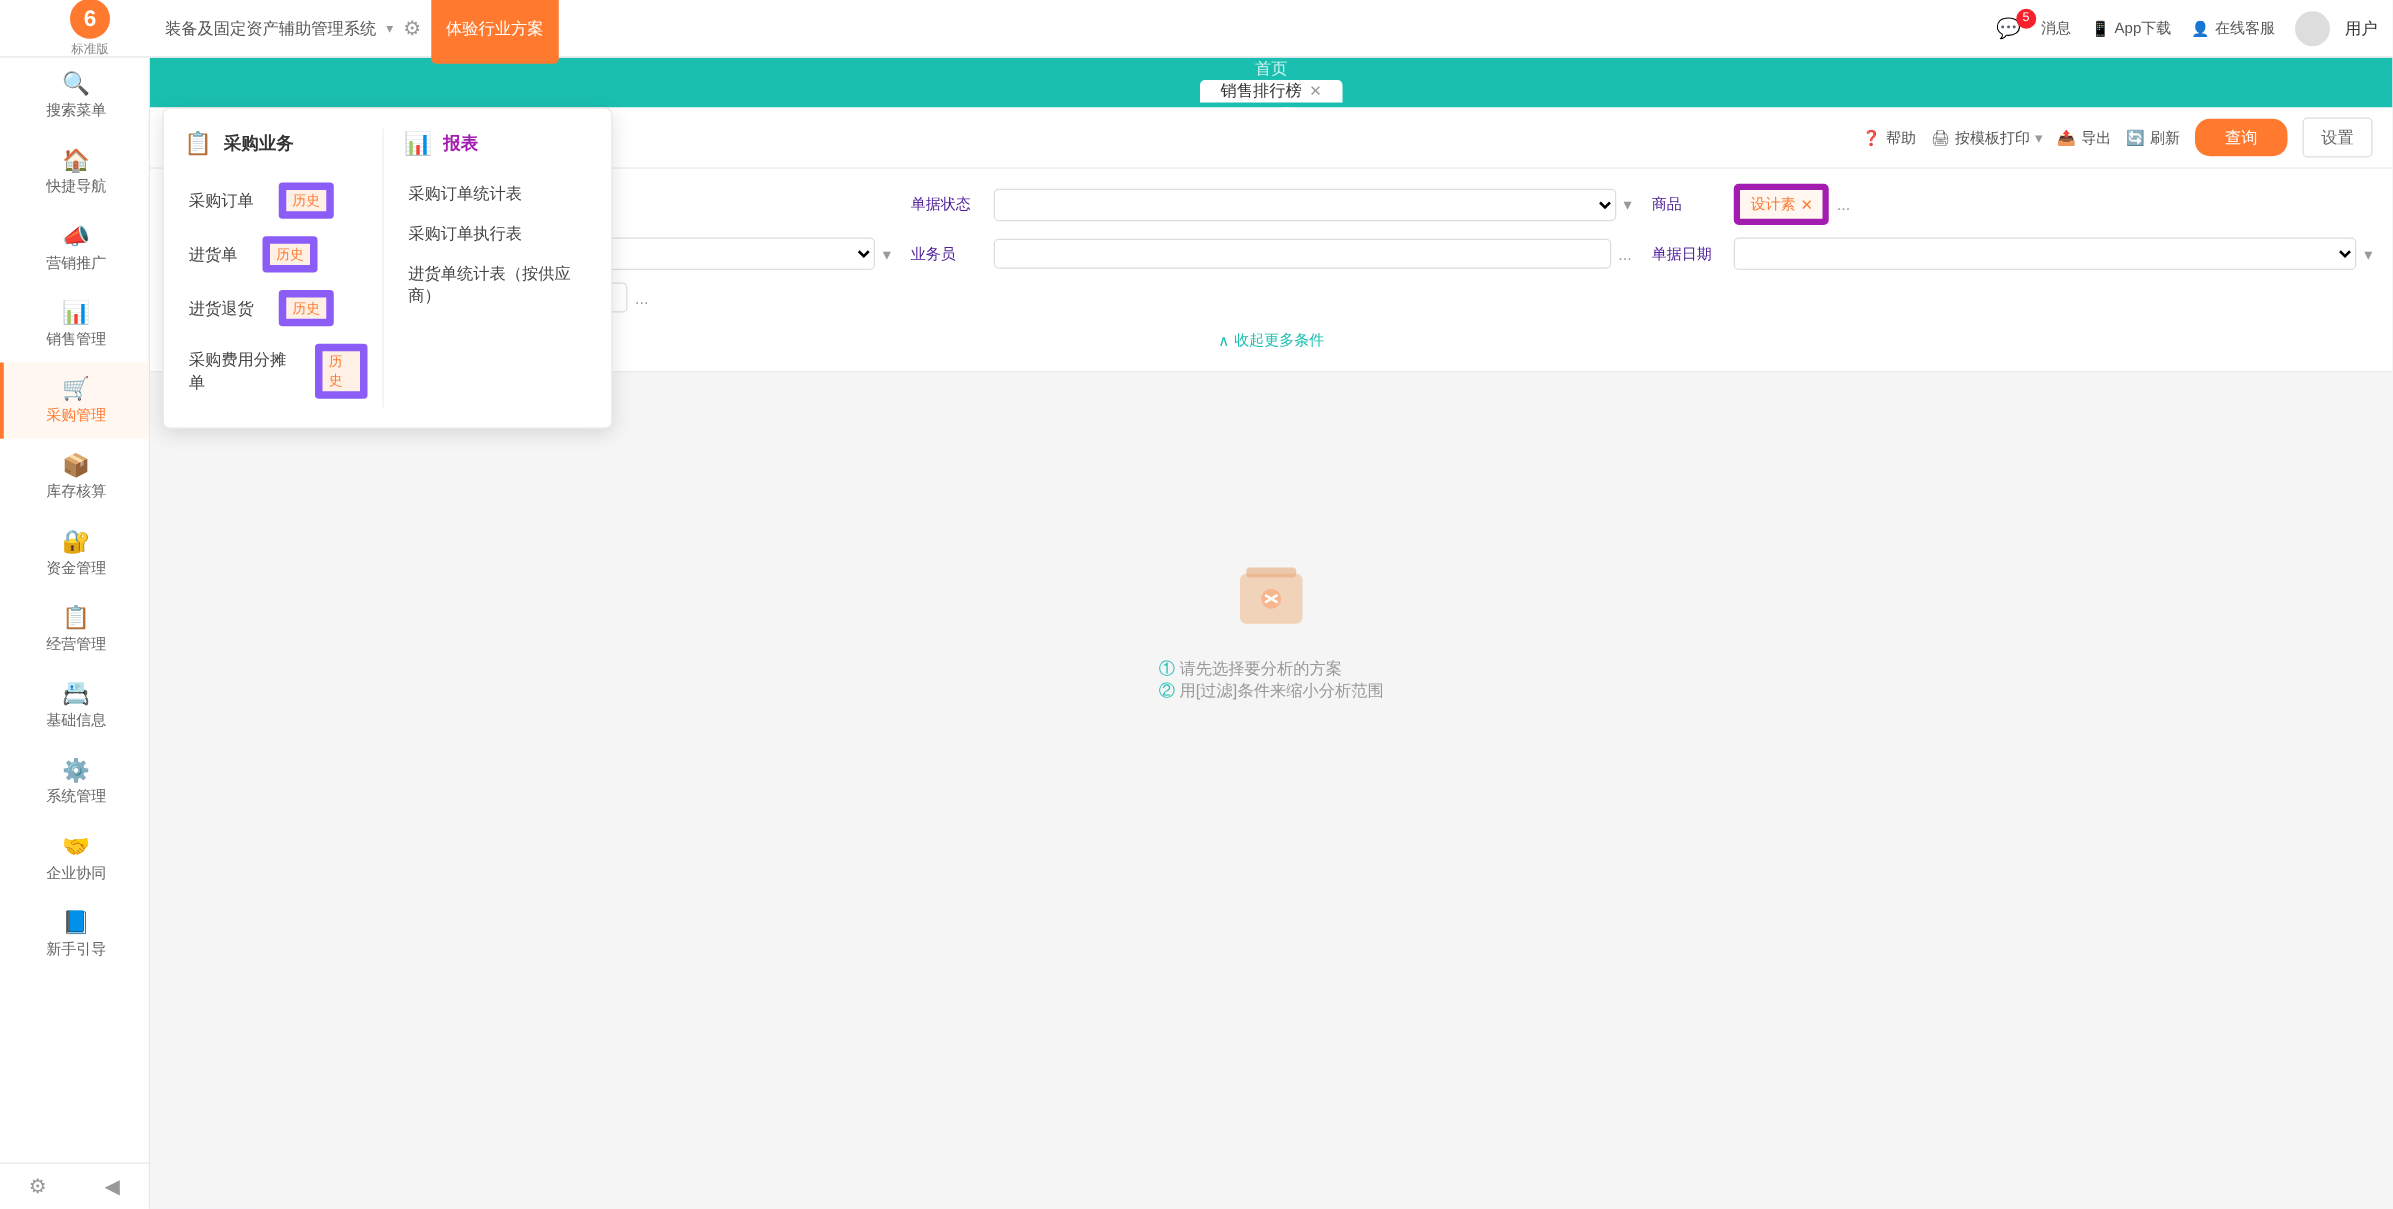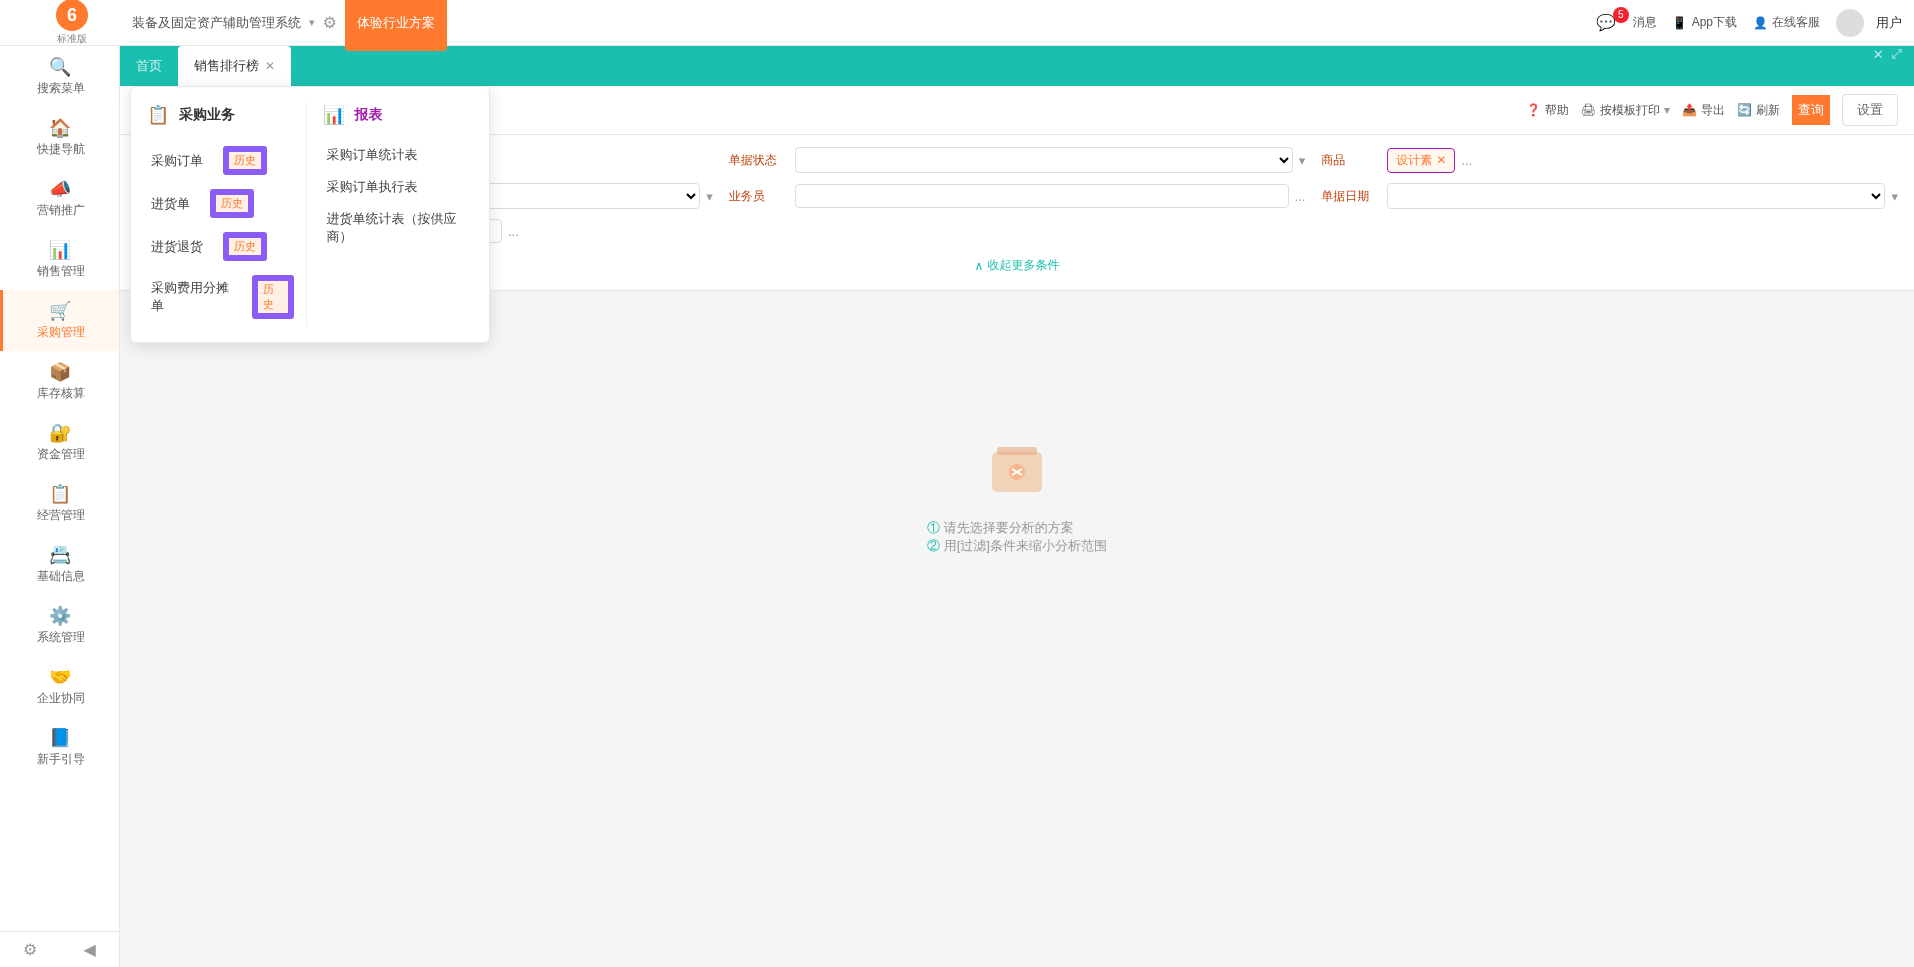--- a/index.html
+++ b/index.html
@@ -143,23 +143,24 @@
       margin-top: 46px;
       display: flex;
       flex-direction: column;
       height: calc(100vh - 46px);
     }
 
     
     .tab-bar {
       background: #1abfb0;
       display: flex;
-      align-items: flex-start;
+      align-items: center;
       height: 40px;
       padding: 0;
+      flex-direction: column;
     }
     .tab {
       height: 40px;
       display: flex;
       align-items: center;
       padding: 0 16px;
       cursor: pointer;
       font-size: 13px;
       color: rgba(255,255,255,0.8);
       position: relative;
@@ -204,22 +205,22 @@
       align-items: center;
       gap: 4px;
       cursor: pointer;
       color: #555;
       font-size: 12px;
     }
     .query-btn {
       background: #ff7a2f;
       color: white;
       border: none;
-      border-radius: 0;
-      padding: 6px 6px;
+      border-radius: 12px;
+      padding: 6px 24px;
       cursor: pointer;
       font-size: 13px;
     }
     .settings-btn {
       background: #fff;
       color: #666;
       border: 1px solid #ddd;
       border-radius: 4px;
       padding: 6px 14px;
       cursor: pointer;
@@ -238,21 +239,21 @@
       gap: 16px;
       margin-bottom: 10px;
     }
     .filter-item {
       display: flex;
       align-items: center;
       gap: 6px;
       flex: 1;
     }
     .filter-label {
-      color: #c2410c;
+      color: #4c1d95;
       font-size: 12px;
       white-space: nowrap;
       min-width: 60px;
     }
     .filter-input {
       flex: 1;
       border: 1px solid #ddd;
       border-radius: 4px;
       padding: 4px 8px;
       font-size: 12px;
@@ -278,21 +279,21 @@
       border-radius: 4px;
       padding: 3px 8px;
       font-size: 12px;
       cursor: pointer;
       color: #555;
     }
     .tag-chip {
       display: flex;
       align-items: center;
       background: #fff7f0;
-      border: 1px solid #a21caf;
+      border: 5px solid #a21caf;
       border-radius: 4px;
       padding: 3px 8px;
       font-size: 12px;
       color: #ff7a2f;
       gap: 4px;
     }
     .tag-chip .remove { cursor: pointer; }
     .collapse-row {
       display: flex;
       justify-content: center;

